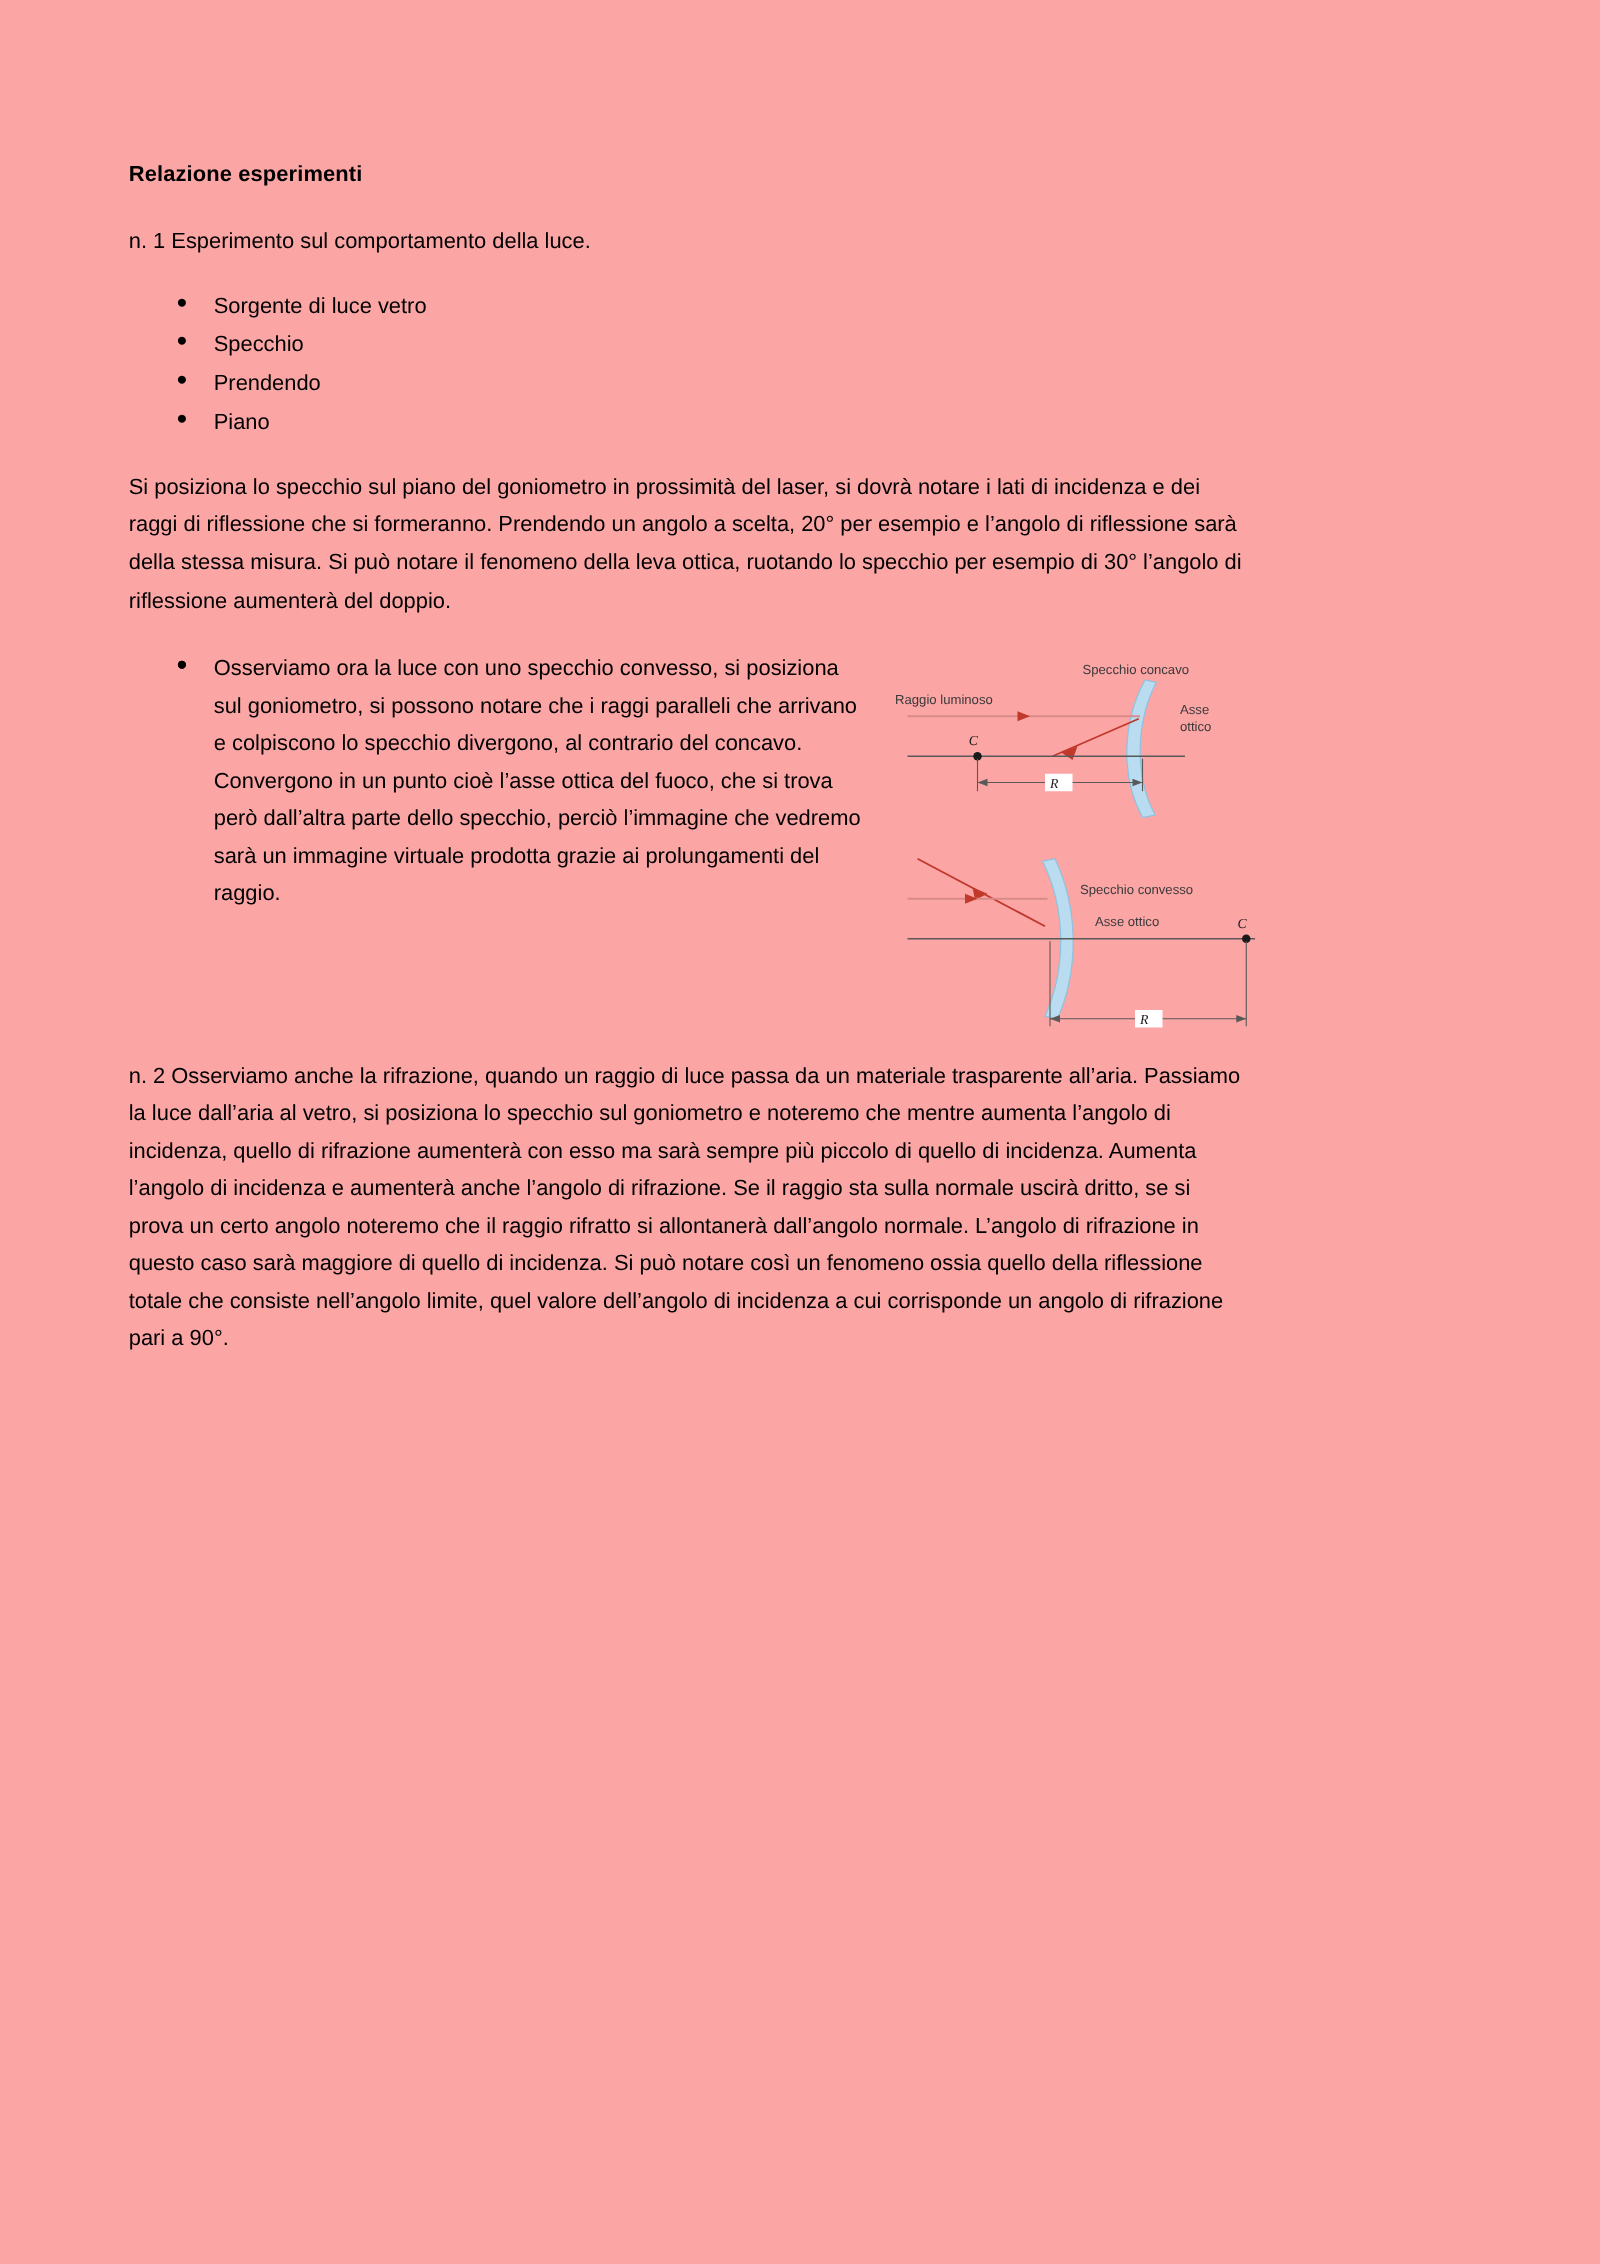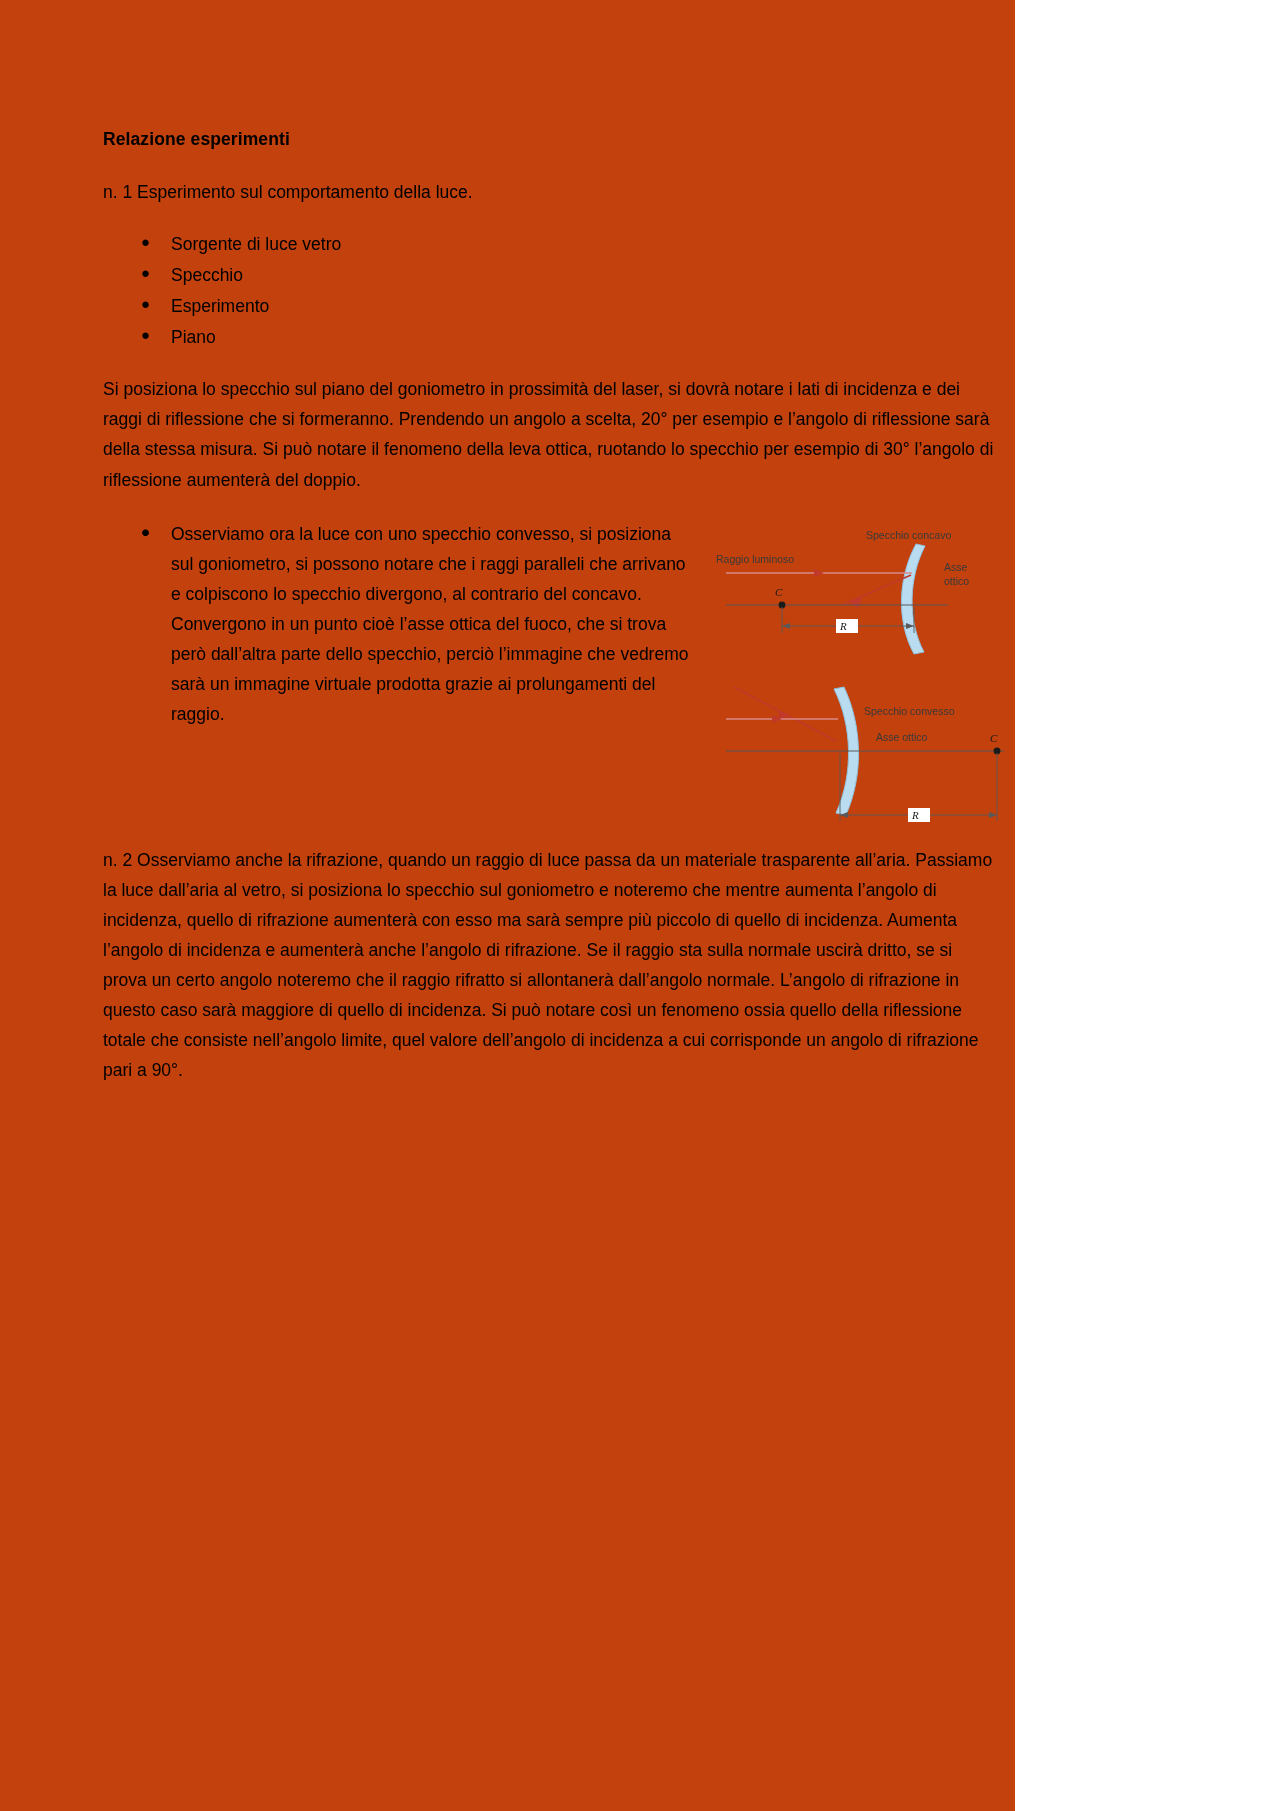--- a/index.html
+++ b/index.html
@@ -6,23 +6,23 @@
     margin: 0;
     padding: 0;
     background: #ffffff;
   }
   body {
     font-family: "Liberation Sans", sans-serif;
     color: #000000;
   }
   .page {
     position: relative;
-    width: 1015px;
+    width: 1280px;
     height: 1811px;
-    background: #c2410c;
+    background: #fca5a5;
     overflow: hidden;
   }
   .content {
     position: absolute;
     left: 103px;
     top: 128px;
     width: 913px;
   }
   h1.doc-title {
     font-size: 17.5px;
@@ -107,21 +107,21 @@
       <li>
         <span class="bul">●</span>
         <span>Sorgente di luce vetro</span>
       </li>
       <li>
         <span class="bul">●</span>
         <span>Specchio</span>
       </li>
       <li>
         <span class="bul">●</span>
-        <span>Esperimento</span>
+        <span>Prendendo</span>
       </li>
       <li>
         <span class="bul">●</span>
         <span>Piano</span>
       </li>
     </ul>
 
     <p class="para">Si posiziona lo specchio sul piano del goniometro in prossimità del laser, si dovrà notare i lati di incidenza e dei raggi di riflessione che si formeranno. Prendendo un angolo a scelta, 20° per esempio e l’angolo di riflessione sarà della stessa misura. Si può notare il fenomeno della leva ottica, ruotando lo specchio per esempio di 30° l’angolo di riflessione aumenterà del doppio.</p>
 
     <div class="wrap-block">

